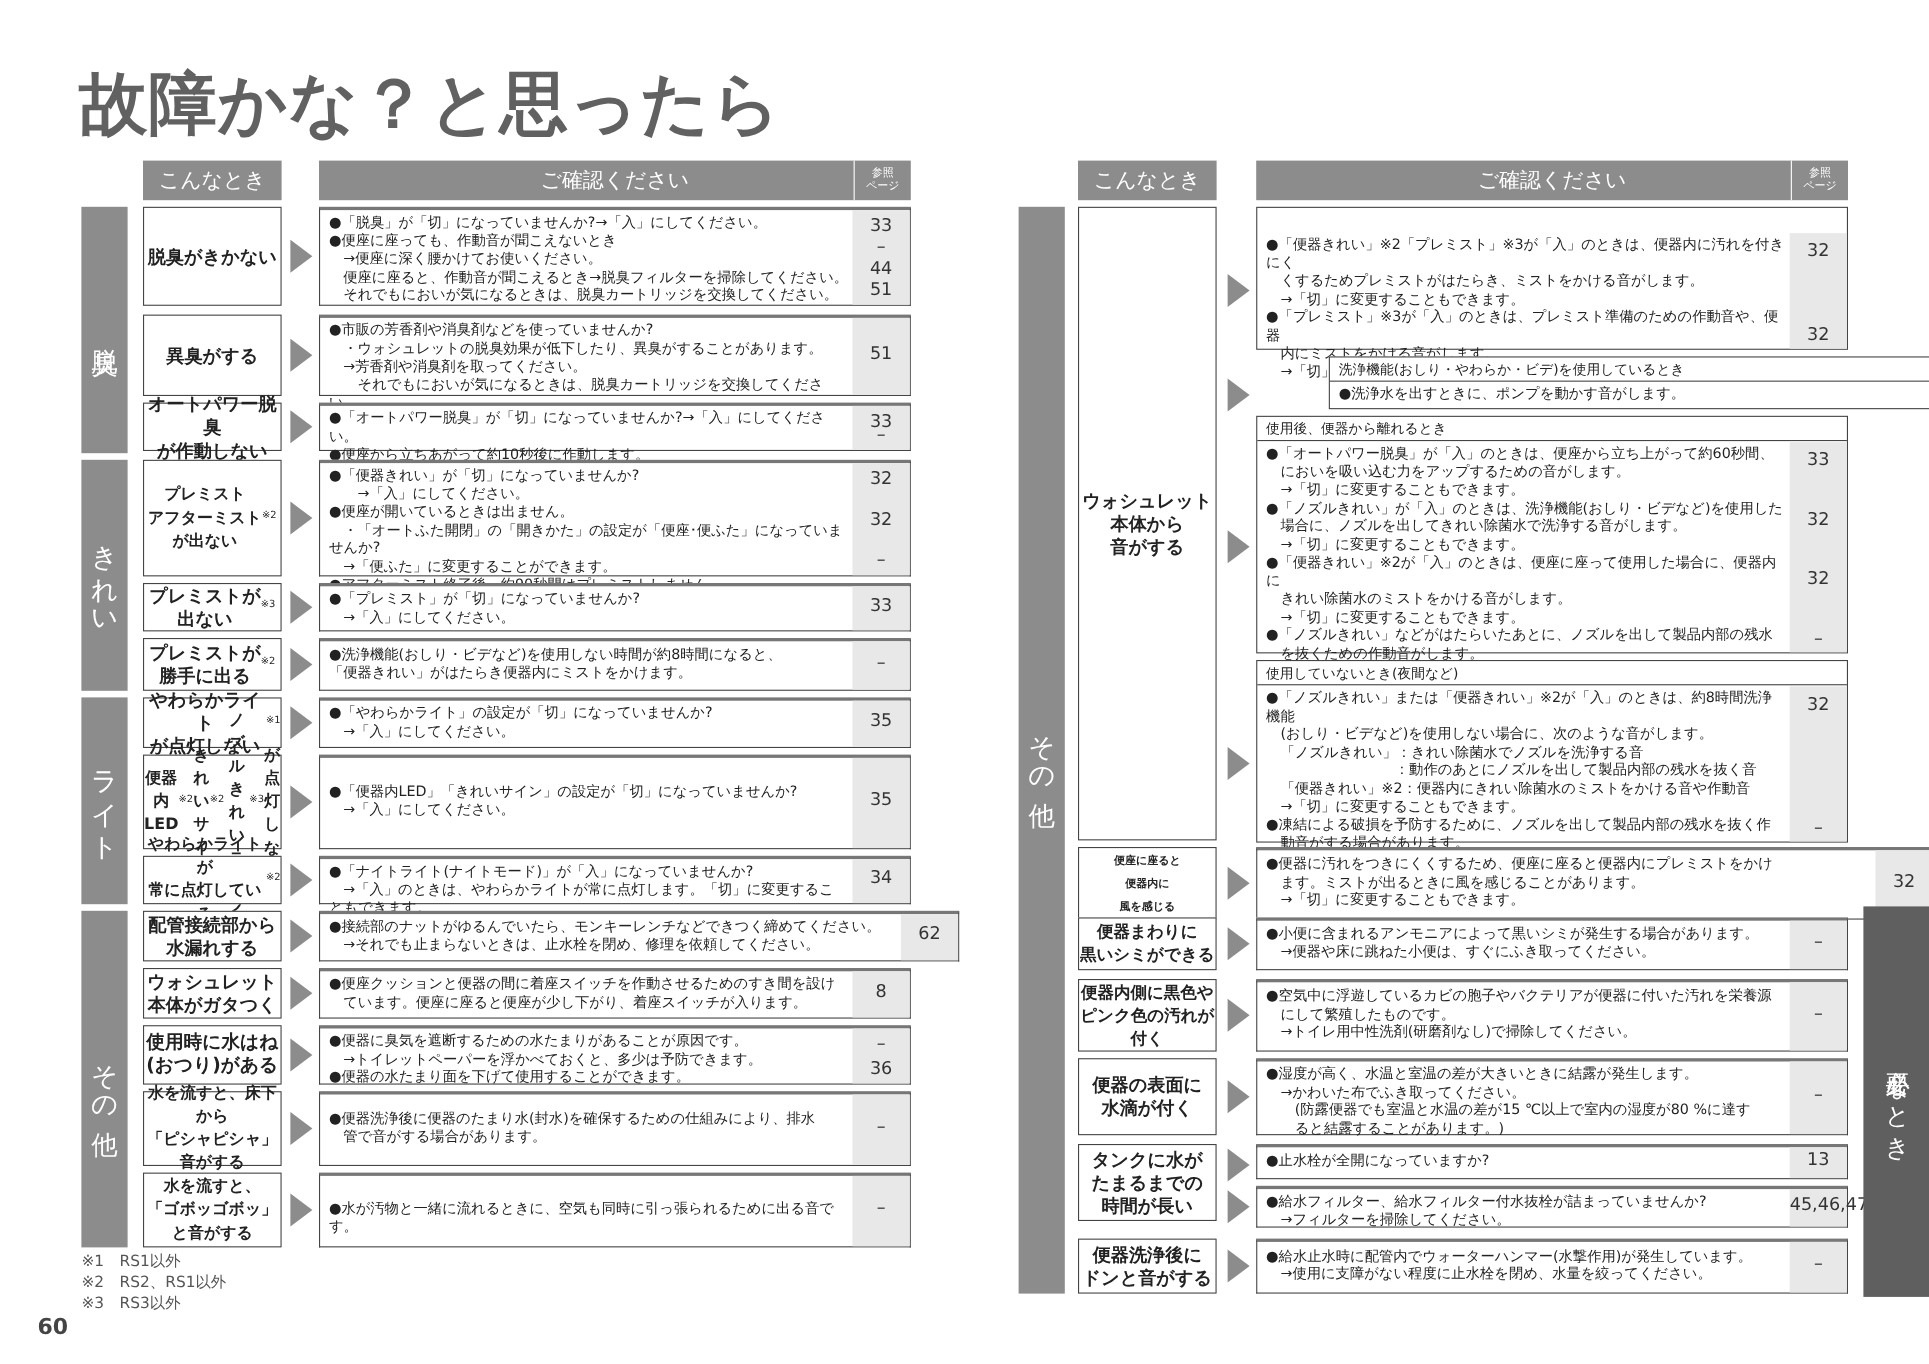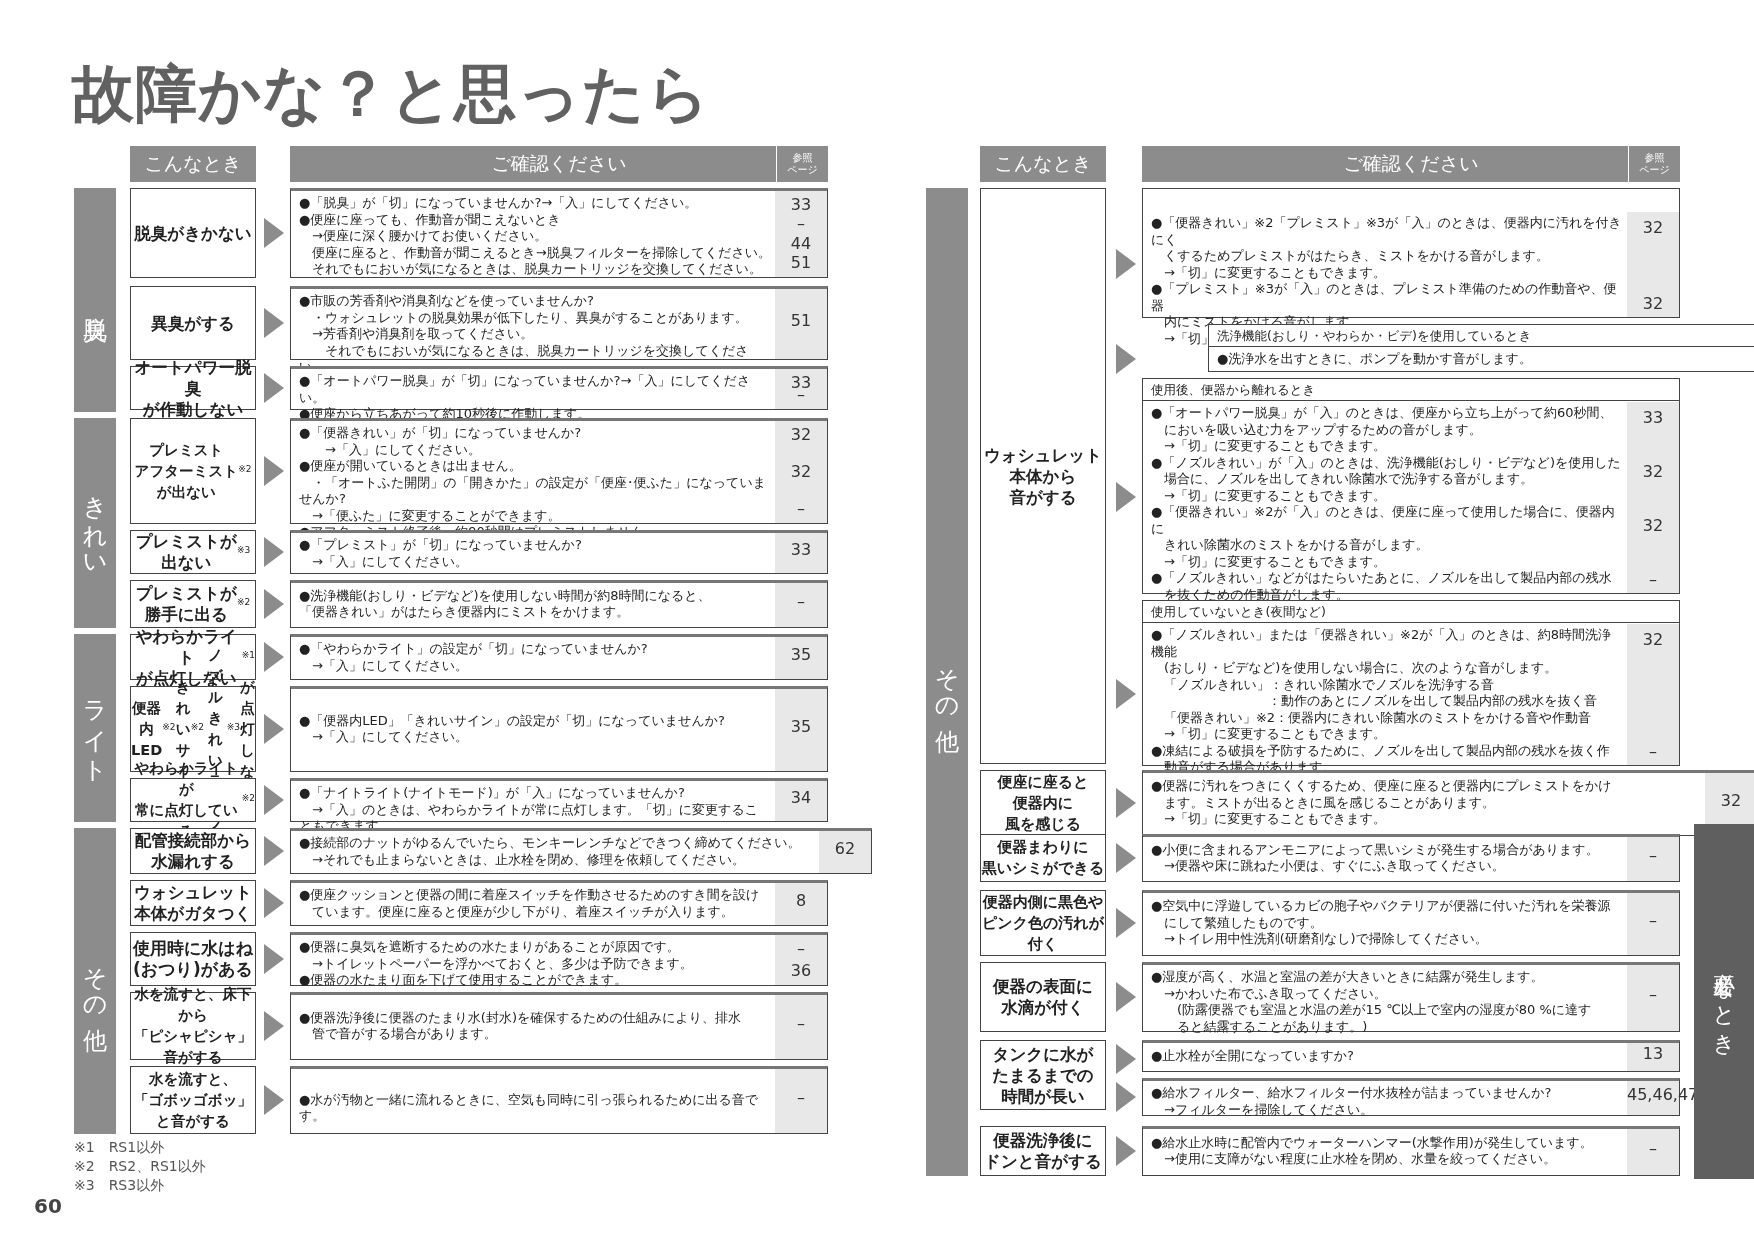--- a/index.html
+++ b/index.html
@@ -280,21 +280,21 @@
 　「便器きれい」※2：便器内にきれい除菌水のミストをかける音や作動音
 　→「切」に変更することもできます。
 ●凍結による破損を予防するために、ノズルを出して製品内部の残水を抜く作
 　動音がする場合があります。</div>
         <div class="pg">
           <span style="top:6px">32</span>
           <span style="top:118px">–</span>
         </div>
       </div>
     </div>
-    <div class="when" style="left:980px;top:770px;width:126px;height:66px;font-size:15px">便座に座ると<br>便器内に<br>風を感じる</div>
+    <div class="when" style="left:980px;top:770px;width:126px;height:66px;font-size:10px">便座に座ると<br>便器内に<br>風を感じる</div>
     <div class="arrow" style="left:1116px;top:788px"></div>
     <div class="chk" style="left:1142px;top:770px;width:616px;height:66px">
       <div class="txt" style="top:5.25px">●便器に汚れをつきにくくするため、便座に座ると便器内にプレミストをかけ
 　ます。ミストが出るときに風を感じることがあります。
 　→「切」に変更することもできます。</div>
       <div class="pg">
         <span style="top:20px">32</span>
       </div>
     </div>
     <div class="when" style="left:980px;top:834px;width:126px;height:48px;font-size:15px">便器まわりに<br>黒いシミができる</div>

